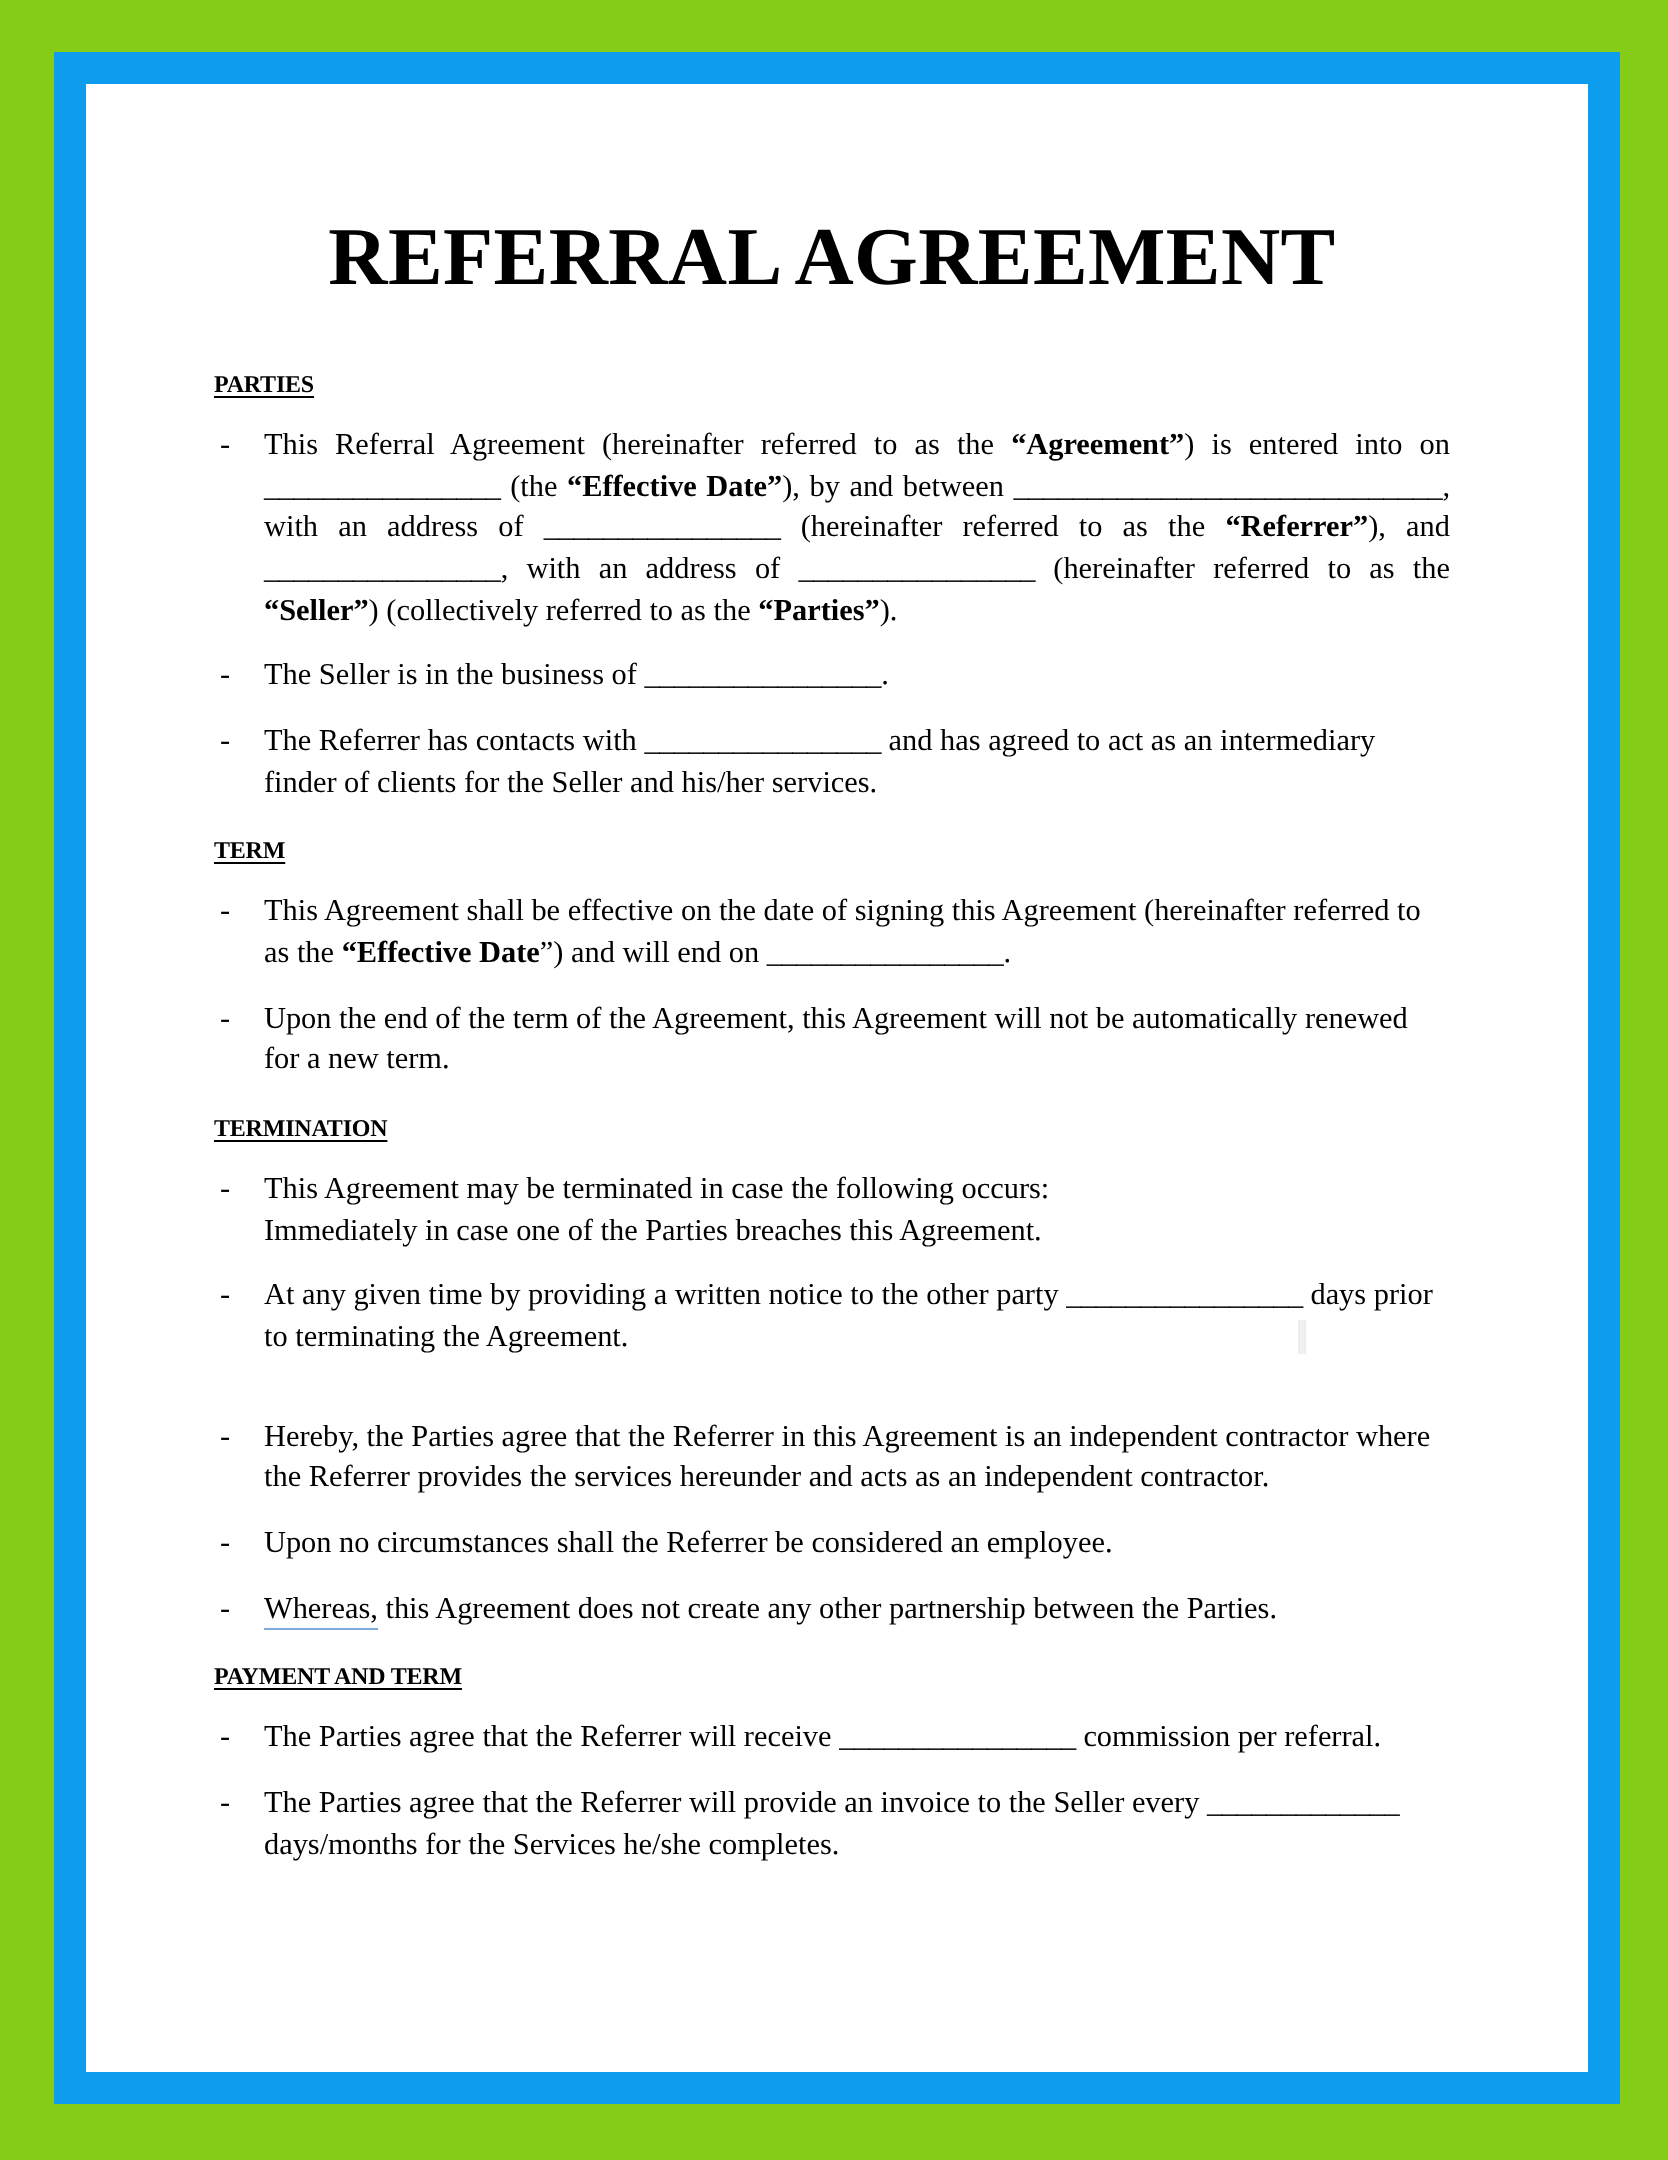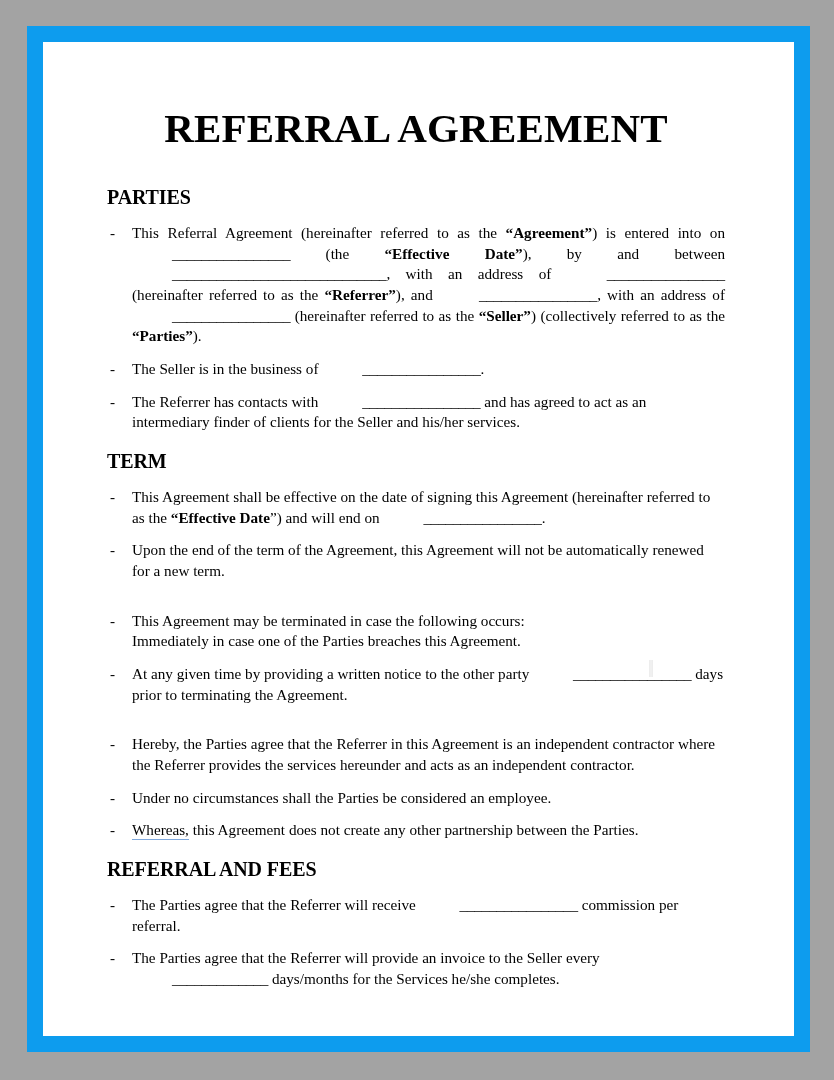--- a/index.html
+++ b/index.html
@@ -14,21 +14,21 @@
     font-family: "Liberation Serif", "DejaVu Serif", serif;
     -webkit-font-smoothing: antialiased;
   }
 
   
   .page {
     position: absolute;
     left: 0; top: 0;
     width: 834px;
     height: 1080px;
-    background: #a3a3a3;
+    background: #84cc16;
   }
   .blue-frame {
     position: absolute;
     left: 27px;
     top: 26px;
     width: 783px;
     height: 1026px;
     box-sizing: border-box;
     border: 16px solid #0d9cee;
     background: #ffffff;
@@ -49,22 +49,23 @@
     text-align: center;
     line-height: 1.0;
     margin: 0 0 6px 0;
     color: #000000;
     font-family: "Liberation Serif", "DejaVu Serif", serif;
   }
 
   .section { margin: 0; }
 
   .section-heading {
-    font-size: 20px;
+    font-size: 12px;
     font-weight: bold;
+    text-decoration: underline;
     text-underline-offset: 2px;
     color: #000;
     margin: 0;
     padding: 0;
     line-height: 1.25;
     letter-spacing: -0.1px;
   }
 
   .bullets {
     list-style: none;
@@ -86,21 +87,21 @@
     top: 0;
     font-size: 15.2px;
     line-height: 1.36;
   }
   .bullet .btext { display: block; }
 
   .justify .btext { text-align: justify; text-align-last: left; }
 
   b, strong { font-weight: bold; font-family: Liberation Serif, serif; }
 
-  .blank { white-space: nowrap; letter-spacing: -0.2px; margin-left: 40px; }
+  .blank { white-space: nowrap; letter-spacing: -0.2px; }
 
   
   .grammar {
     border-bottom: 1.5px solid #7fa8dd;
     padding-bottom: 1px;
     margin-top: 41px;
   }
 
   
   .caret-artifact {
@@ -175,20 +176,21 @@
         <div class="bullet">
           <span class="dash">-</span>
           <span class="btext">Upon the end of the term of the Agreement, this Agreement will not be automatically renewed for a new term.</span>
         </div>
       </div>
     </div>
 
     <div class="sp-sec"></div>
 
     <div class="section">
+      <div class="section-heading">TERMINATION</div>
       <div class="sp-head"></div>
 
       <div class="bullets">
         <div class="bullet">
           <span class="dash">-</span>
           <span class="btext">This Agreement may be terminated in case the following occurs:<br>Immediately in case one of the Parties breaches this Agreement.</span>
         </div>
 
         <div class="sp-item"></div>
 
@@ -207,36 +209,36 @@
       <div class="bullets">
         <div class="bullet">
           <span class="dash">-</span>
           <span class="btext">Hereby, the Parties agree that the Referrer in this Agreement is an independent contractor where the Referrer provides the services hereunder and acts as an independent contractor.</span>
         </div>
 
         <div class="sp-item"></div>
 
         <div class="bullet">
           <span class="dash">-</span>
-          <span class="btext">Under no circumstances shall the Parties be considered an employee.</span>
+          <span class="btext">Upon no circumstances shall the Referrer be considered an employee.</span>
         </div>
 
         <div class="sp-item"></div>
 
         <div class="bullet">
           <span class="dash">-</span>
           <span class="btext"><span class="grammar">Whereas,</span> this Agreement does not create any other partnership between the Parties.</span>
         </div>
       </div>
     </div>
 
     <div class="sp-sec"></div>
 
     <div class="section">
-      <div class="section-heading">REFERRAL AND FEES</div>
+      <div class="section-heading">PAYMENT AND TERM</div>
       <div class="sp-head"></div>
 
       <div class="bullets">
         <div class="bullet">
           <span class="dash">-</span>
           <span class="btext">The Parties agree that the Referrer will receive <span class="blank">________________</span> commission per referral.</span>
         </div>
 
         <div class="sp-item"></div>
 

